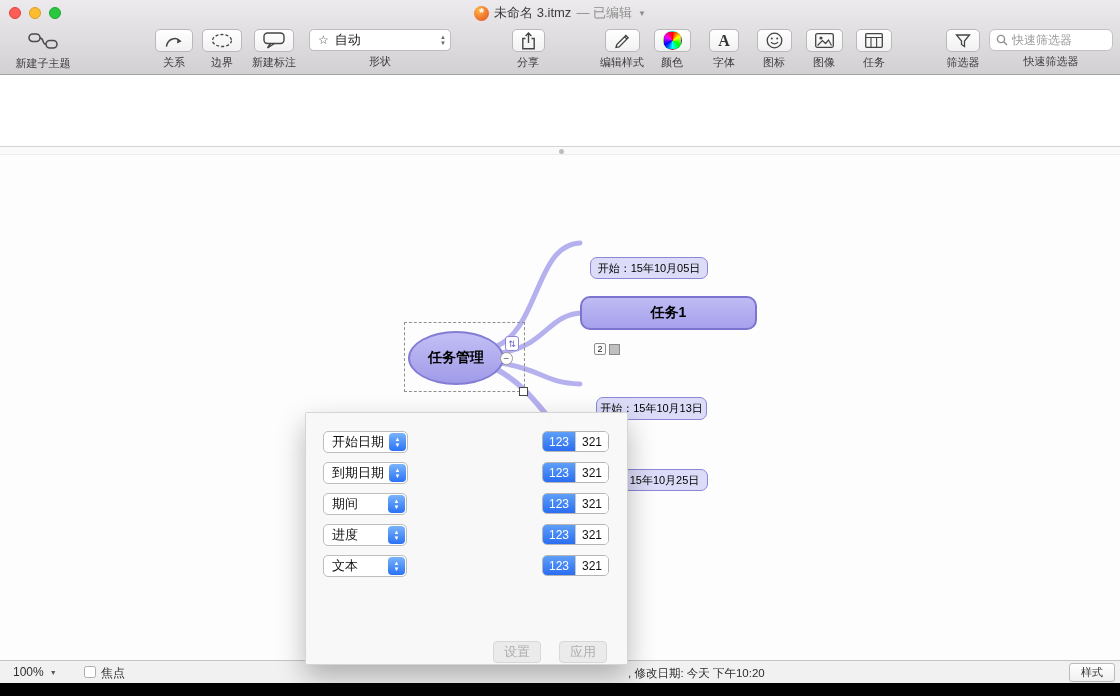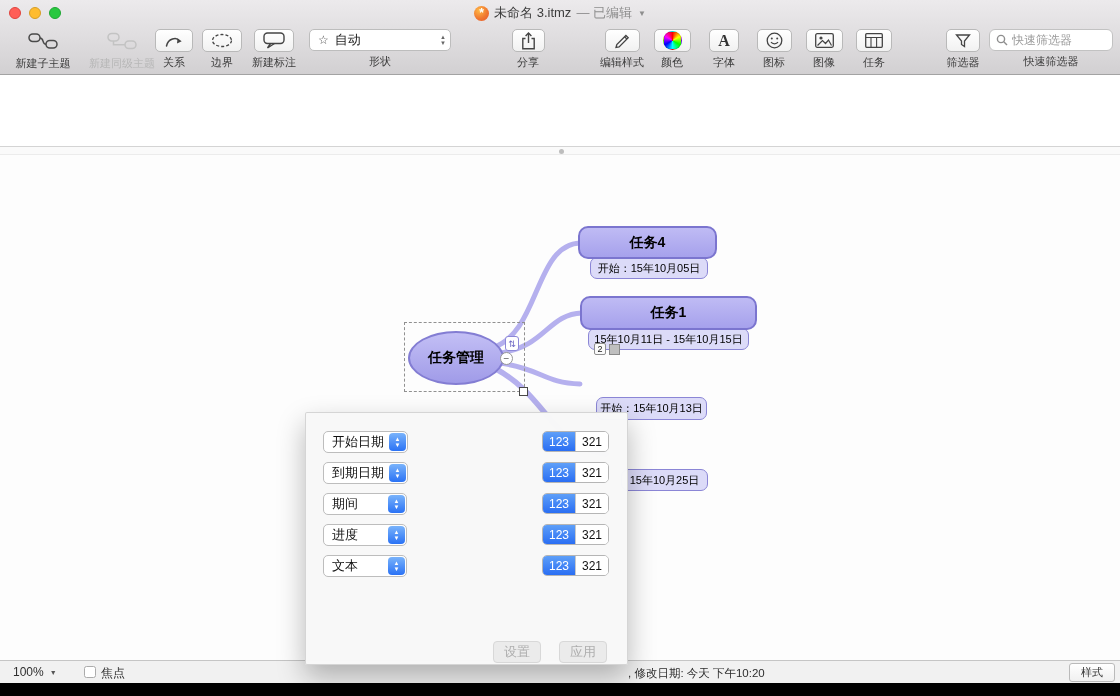--- a/index.html
+++ b/index.html
@@ -151,30 +151,20 @@
       <span class="tb-icon">
         <svg width="30" height="18" viewBox="0 0 30 18" fill="none" stroke="#4a4a4a" stroke-width="1.5">
           <rect x="1" y="2" width="11" height="7.5" rx="3.75"></rect>
           <rect x="18" y="8.5" width="11" height="7.5" rx="3.75"></rect>
           <path d="M12 6 C16.5 6 13.5 12.2 18 12.2"></path>
         </svg>
       </span>
       <span class="tb-label">新建子主题</span>
     </div>
 
-    <div class="tbg disabled" style="left:80px;width:84px">
-      <span class="tb-icon">
-        <svg width="30" height="18" viewBox="0 0 30 18" fill="none" stroke="#c3c3c3" stroke-width="1.5">
-          <rect x="1" y="1.5" width="11" height="7.5" rx="3.75"></rect>
-          <rect x="18" y="9" width="11" height="7.5" rx="3.75"></rect>
-          <path d="M6.5 9 V12.8 H18"></path>
-        </svg>
-      </span>
-      <span class="tb-label">新建同级主题</span>
-    </div>
 
     <div class="tbg" style="left:152px;width:44px">
       <span class="tb-icon tb-btn">
         <svg width="20" height="16" viewBox="0 0 20 16" fill="none">
           <path d="M2.5 13 C4 5.5 12.5 3.5 15.5 8" stroke="#444" stroke-width="1.5" stroke-linecap="round"></path>
           <path d="M13.5 5.5 L17.7 8.3 L13 10.5 Z" fill="#444"></path>
         </svg>
       </span>
       <span class="tb-label">关系</span>
     </div>
@@ -309,25 +299,23 @@
 </div>
 
 <div class="canvas">
   <svg class="branches" width="1120" height="505" viewBox="0 0 1120 505">
     <path d="M492 193 C540 178 534 90 580 88" fill="none" stroke="#b5b0ee" stroke-width="5" stroke-linecap="round"></path>
     <path d="M500 198 C545 192 548 159 582 158" fill="none" stroke="#b5b0ee" stroke-width="5" stroke-linecap="round"></path>
     <path d="M500 208 C542 214 544 228 580 229" fill="none" stroke="#b5b0ee" stroke-width="5" stroke-linecap="round"></path>
     <path d="M496 214 C548 242 552 292 606 299" fill="none" stroke="#b5b0ee" stroke-width="5.5" stroke-linecap="round"></path>
   </svg>
 
-  <div class="task-node" style="left:578px;top:71px;width:139px;height:33px">任务4</div>
   <div class="date-node" style="left:590px;top:102px;width:118px;height:22px">开始：15年10月05日</div>
 
   <div class="task-node" style="left:580px;top:141px;width:177px;height:34px">任务1</div>
-  <div class="date-node" style="left:588px;top:173px;width:161px;height:22px">15年10月11日 - 15年10月15日</div>
   <div class="count-badge">2</div>
   <div class="gray-chip"></div>
 
   <div class="date-node" style="left:596px;top:242px;width:111px;height:23px">开始：15年10月13日</div>
 
   <div class="date-node" style="left:621px;top:314px;width:87px;height:22px">15年10月25日</div>
 
   <div class="sel-box"></div>
   <div class="root-node">任务管理</div>
   <div class="badge-sort">⇅</div>

